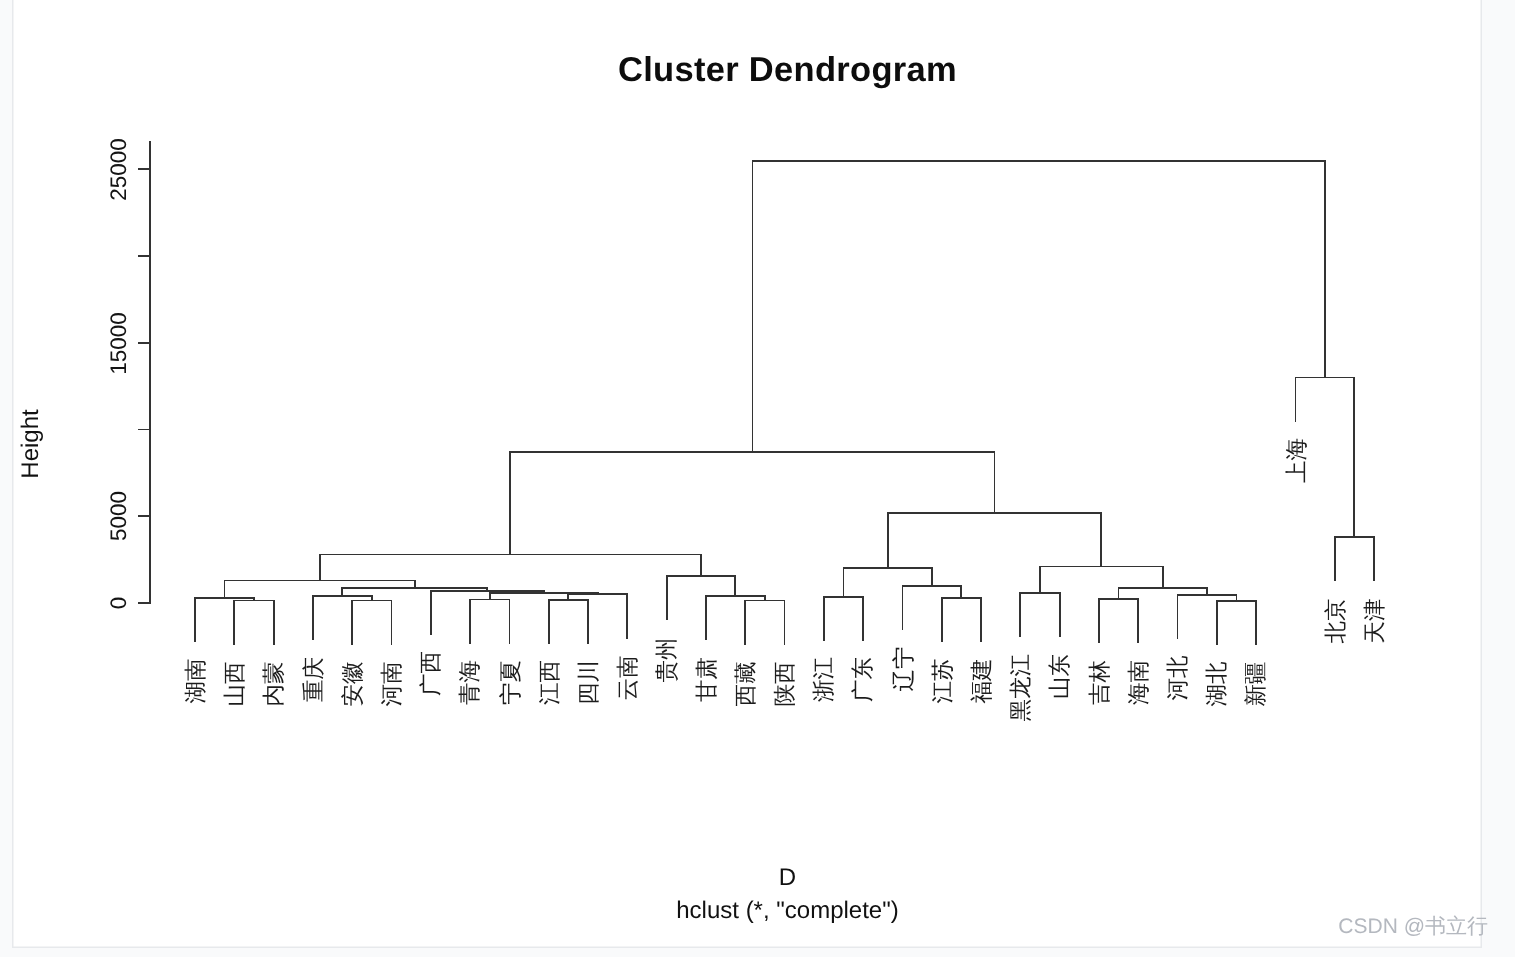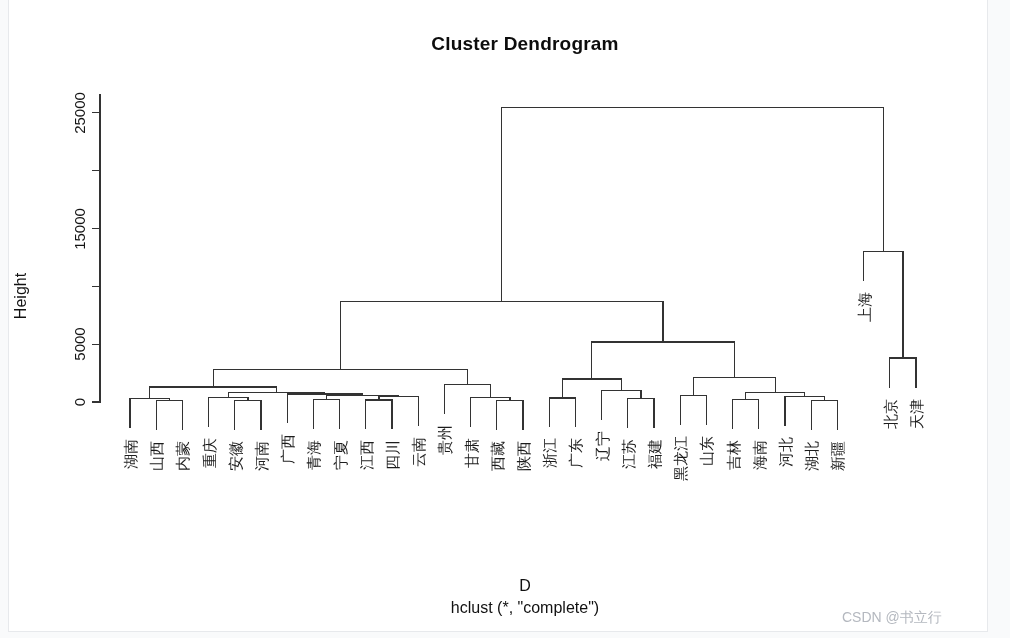--- a/index.html
+++ b/index.html
@@ -2,32 +2,32 @@
 <html><head>
 <meta charset="utf-8">
 <style>
   html,body{margin:0;padding:0;background:#ffffff;}
   .page{position:relative;width:1010px;height:638px;background:#f9fafb;
         font-family:"Liberation Sans","DejaVu Sans",sans-serif;overflow:hidden;}
   .panel{position:absolute;left:8px;top:-2px;width:978px;height:633px;
          background:#ffffff;border-left:1px solid #e7e9ec;border-right:1px solid #e7e9ec;
          border-bottom:1px solid #e7e9ec;}
   .chart-title{position:absolute;left:110px;top:33px;width:830px;text-align:center;
-               font-size:19px;font-weight:bold;color:#0d0d0d;letter-spacing:0.2px;}
+               font-size:23px;font-weight:bold;color:#0d0d0d;letter-spacing:0.2px;}
   .xlab{position:absolute;left:110px;top:577px;width:830px;text-align:center;
         font-size:16px;color:#111;}
   .sub{position:absolute;left:110px;top:599px;width:830px;text-align:center;
        font-size:16px;color:#111;}
   .ylab{position:absolute;left:-19px;top:287px;width:80px;height:18px;line-height:18px;
         text-align:center;font-size:16px;color:#111;transform:rotate(-90deg);}
   .ytick-label{position:absolute;width:60px;height:18px;line-height:18px;text-align:center;
                font-size:15px;color:#141414;transform:rotate(-90deg);}
   .leaf-label{position:absolute;width:90px;height:18px;line-height:18px;text-align:right;
               font-size:15px;color:#1c1c1c;transform:rotate(-90deg);white-space:nowrap;}
-  .watermark{position:absolute;left:842px;top:609px;width:150px;
+  .watermark{position:absolute;left:842px;top:609px;width:150px;text-align:right;
              font-size:14px;color:#b4b8bf;}
   svg{position:absolute;left:0;top:0;}
 </style>
 </head>
 <body>
 
 <div class="page">
   <div class="panel"></div>
 
   <svg id="plot-svg" width="1010" height="638">

